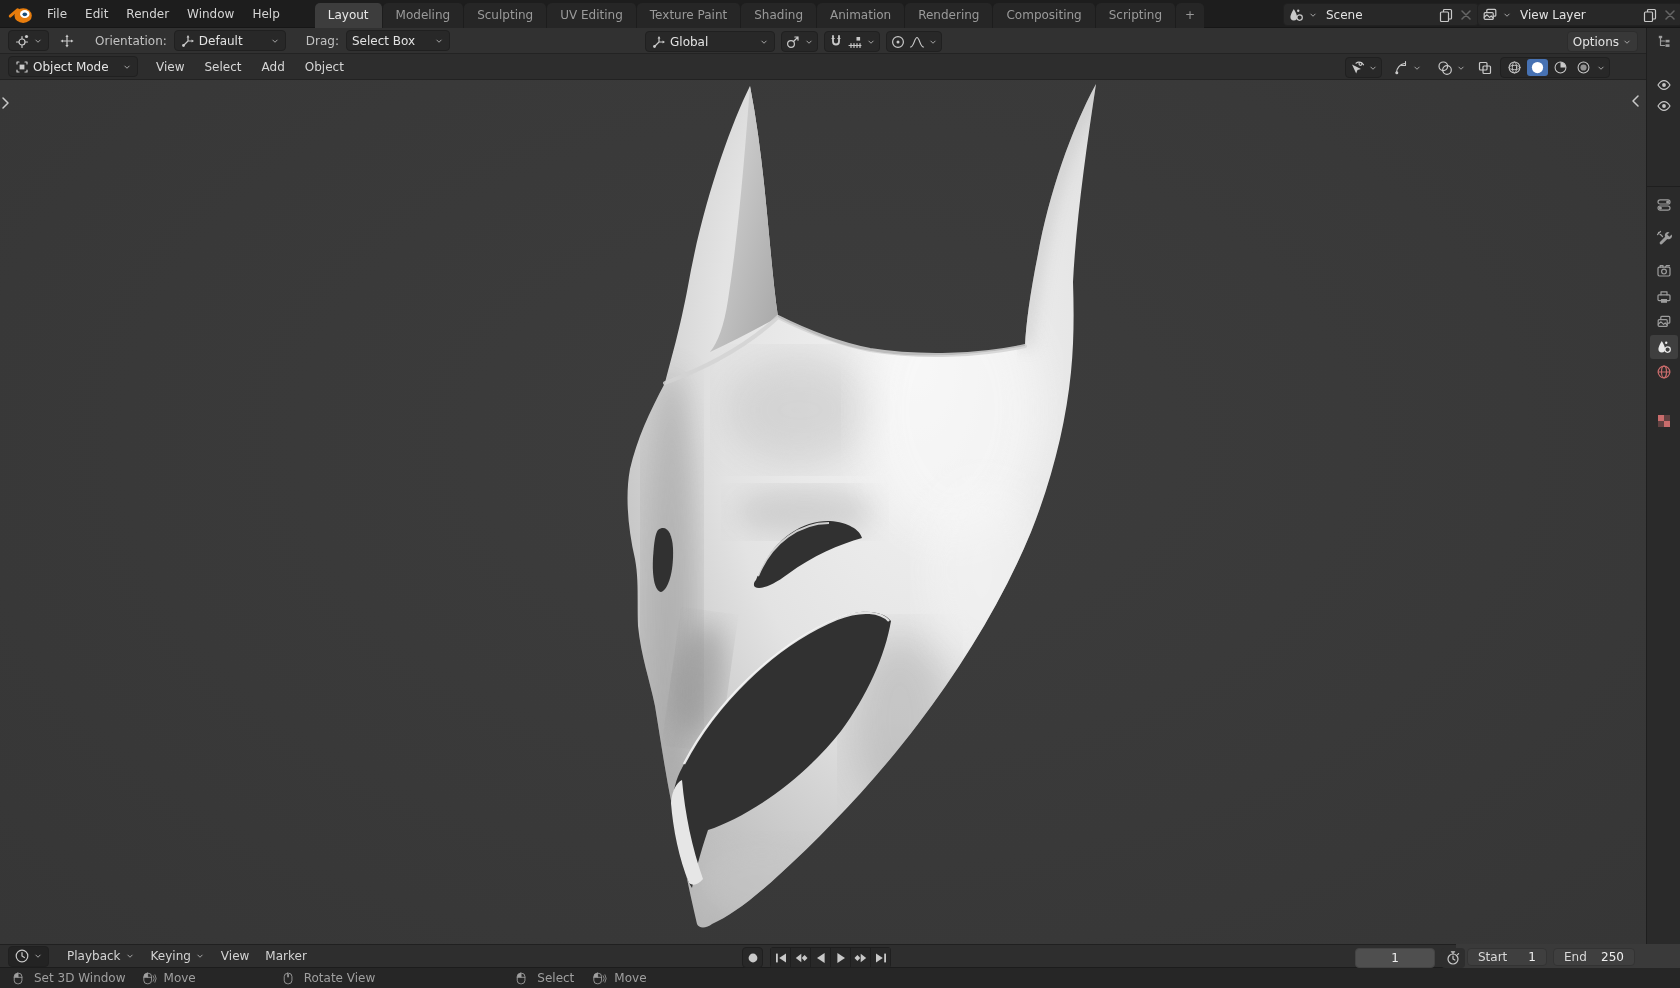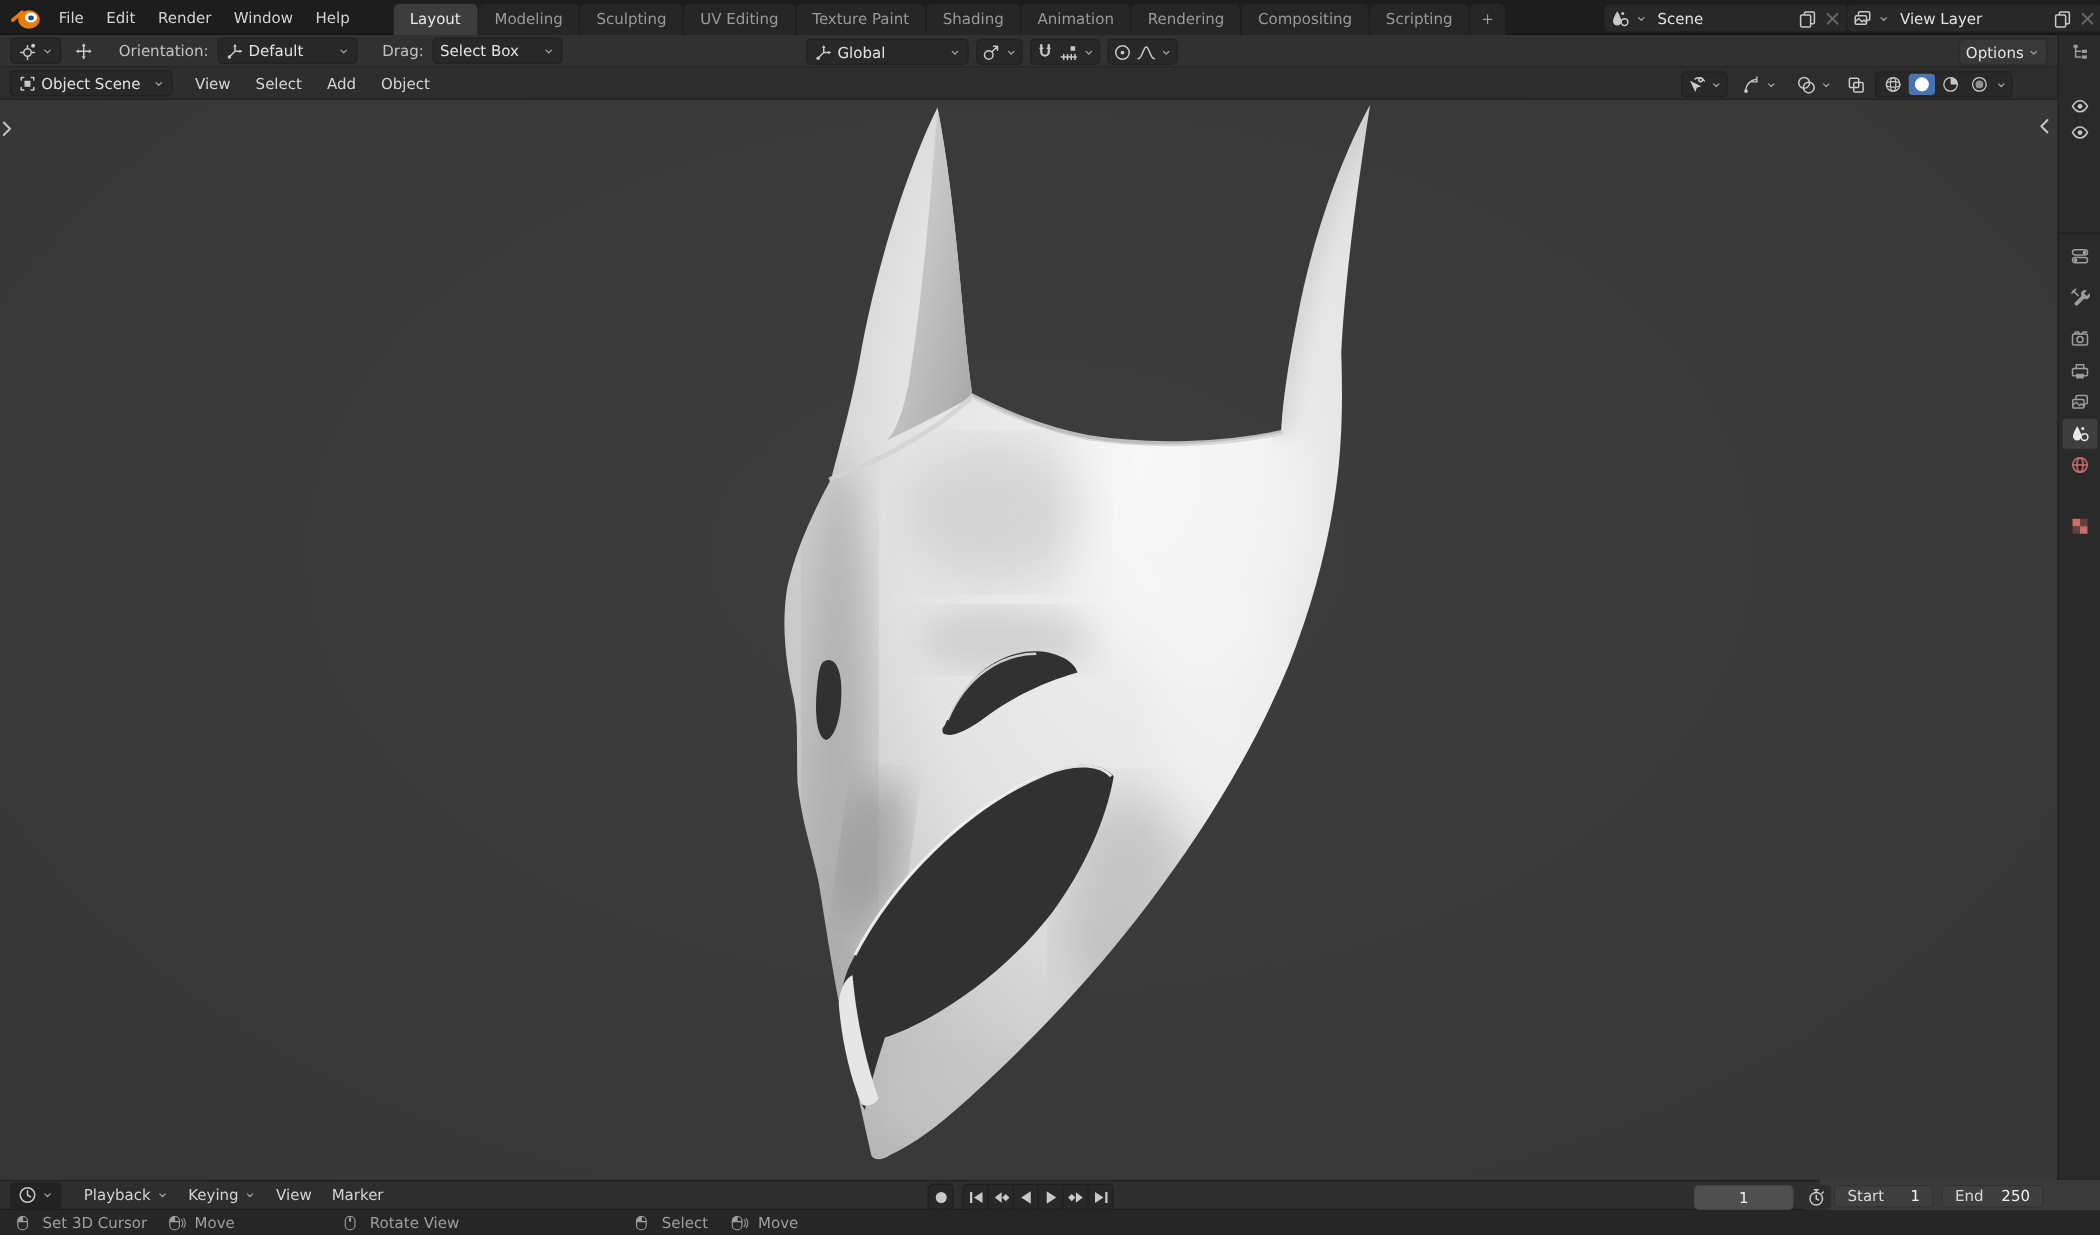--- a/index.html
+++ b/index.html
@@ -294,21 +294,21 @@
   </div>
 
   <div id="vp-header" class="region">
     <span class="btn" style="margin-left:8px;width:118px">
       <span class="ic">
           <svg viewBox="0 0 16 16" fill="none" stroke="currentColor" stroke-width="1.2" stroke-linecap="round" stroke-linejoin="round">
             <path d="M3 5V3h2M11 3h2v2M13 11v2h-2M5 13H3v-2"></path>
             <rect x="5.6" y="5.6" width="4.8" height="4.8" fill="currentColor" stroke="none"></rect>
           </svg>
         </span>
-      <span style="flex:1">Object Scene</span>
+      <span style="flex:1">Object Mode</span>
       <span class="chev">
           <svg viewBox="0 0 16 16" fill="none" stroke="currentColor" stroke-width="1.2" stroke-linecap="round" stroke-linejoin="round">
             <path d="M4.5 6.5 8 10l3.5-3.5" stroke-width="1.6"></path>
           </svg>
         </span>
     </span>
     <nav id="vp-menus">
         <button class="vp-menu">View</button>
         <button class="vp-menu">Select</button>
         <button class="vp-menu">Add</button>
@@ -708,21 +708,21 @@
   <footer id="statusbar" class="region">
     <div id="hints" style="display:flex;align-items:center">
         <span class="hint" style="margin-left: 12px;">
           <span class="ic">
             <svg viewBox="0 0 18 16" fill="none" stroke="currentColor" stroke-width="1.2" stroke-linecap="round" stroke-linejoin="round">
               <rect x="2.5" y="1.5" width="9.5" height="13" rx="4.2" stroke-width="1.1"></rect>
               <path d="M7.2 1.5v5M2.5 6.5h9.5" stroke-width="1.1"></path>
               <path d="M7.2 1.6H6.6Q2.5 1.9 2.5 5.8V6.4H7.2Z" fill="currentColor" stroke="none"></path>
             </svg>
           </span>
-          <span>Set 3D Cursor</span>
+          <span>Set 3D Window</span>
         </span>
         <span class="hint" style="margin-left: 16px;">
           <span class="ic">
             <svg viewBox="0 0 18 16" fill="none" stroke="currentColor" stroke-width="1.2" stroke-linecap="round" stroke-linejoin="round">
               <rect x="2" y="1.5" width="9.5" height="13" rx="4.2" stroke-width="1.1"></rect>
               <path d="M6.7 1.5v5M2 6.5h9.5" stroke-width="1.1"></path>
               <path d="M6.7 1.6H6.1Q2 1.9 2 5.8V6.4H6.7Z" fill="currentColor" stroke="none"></path>
               <path d="M13.6 4.6a5.5 5.5 0 0 1 0 6.8M15.8 3.4a8.5 8.5 0 0 1 0 9.2" stroke-width="1"></path>
             </svg>
           </span>

